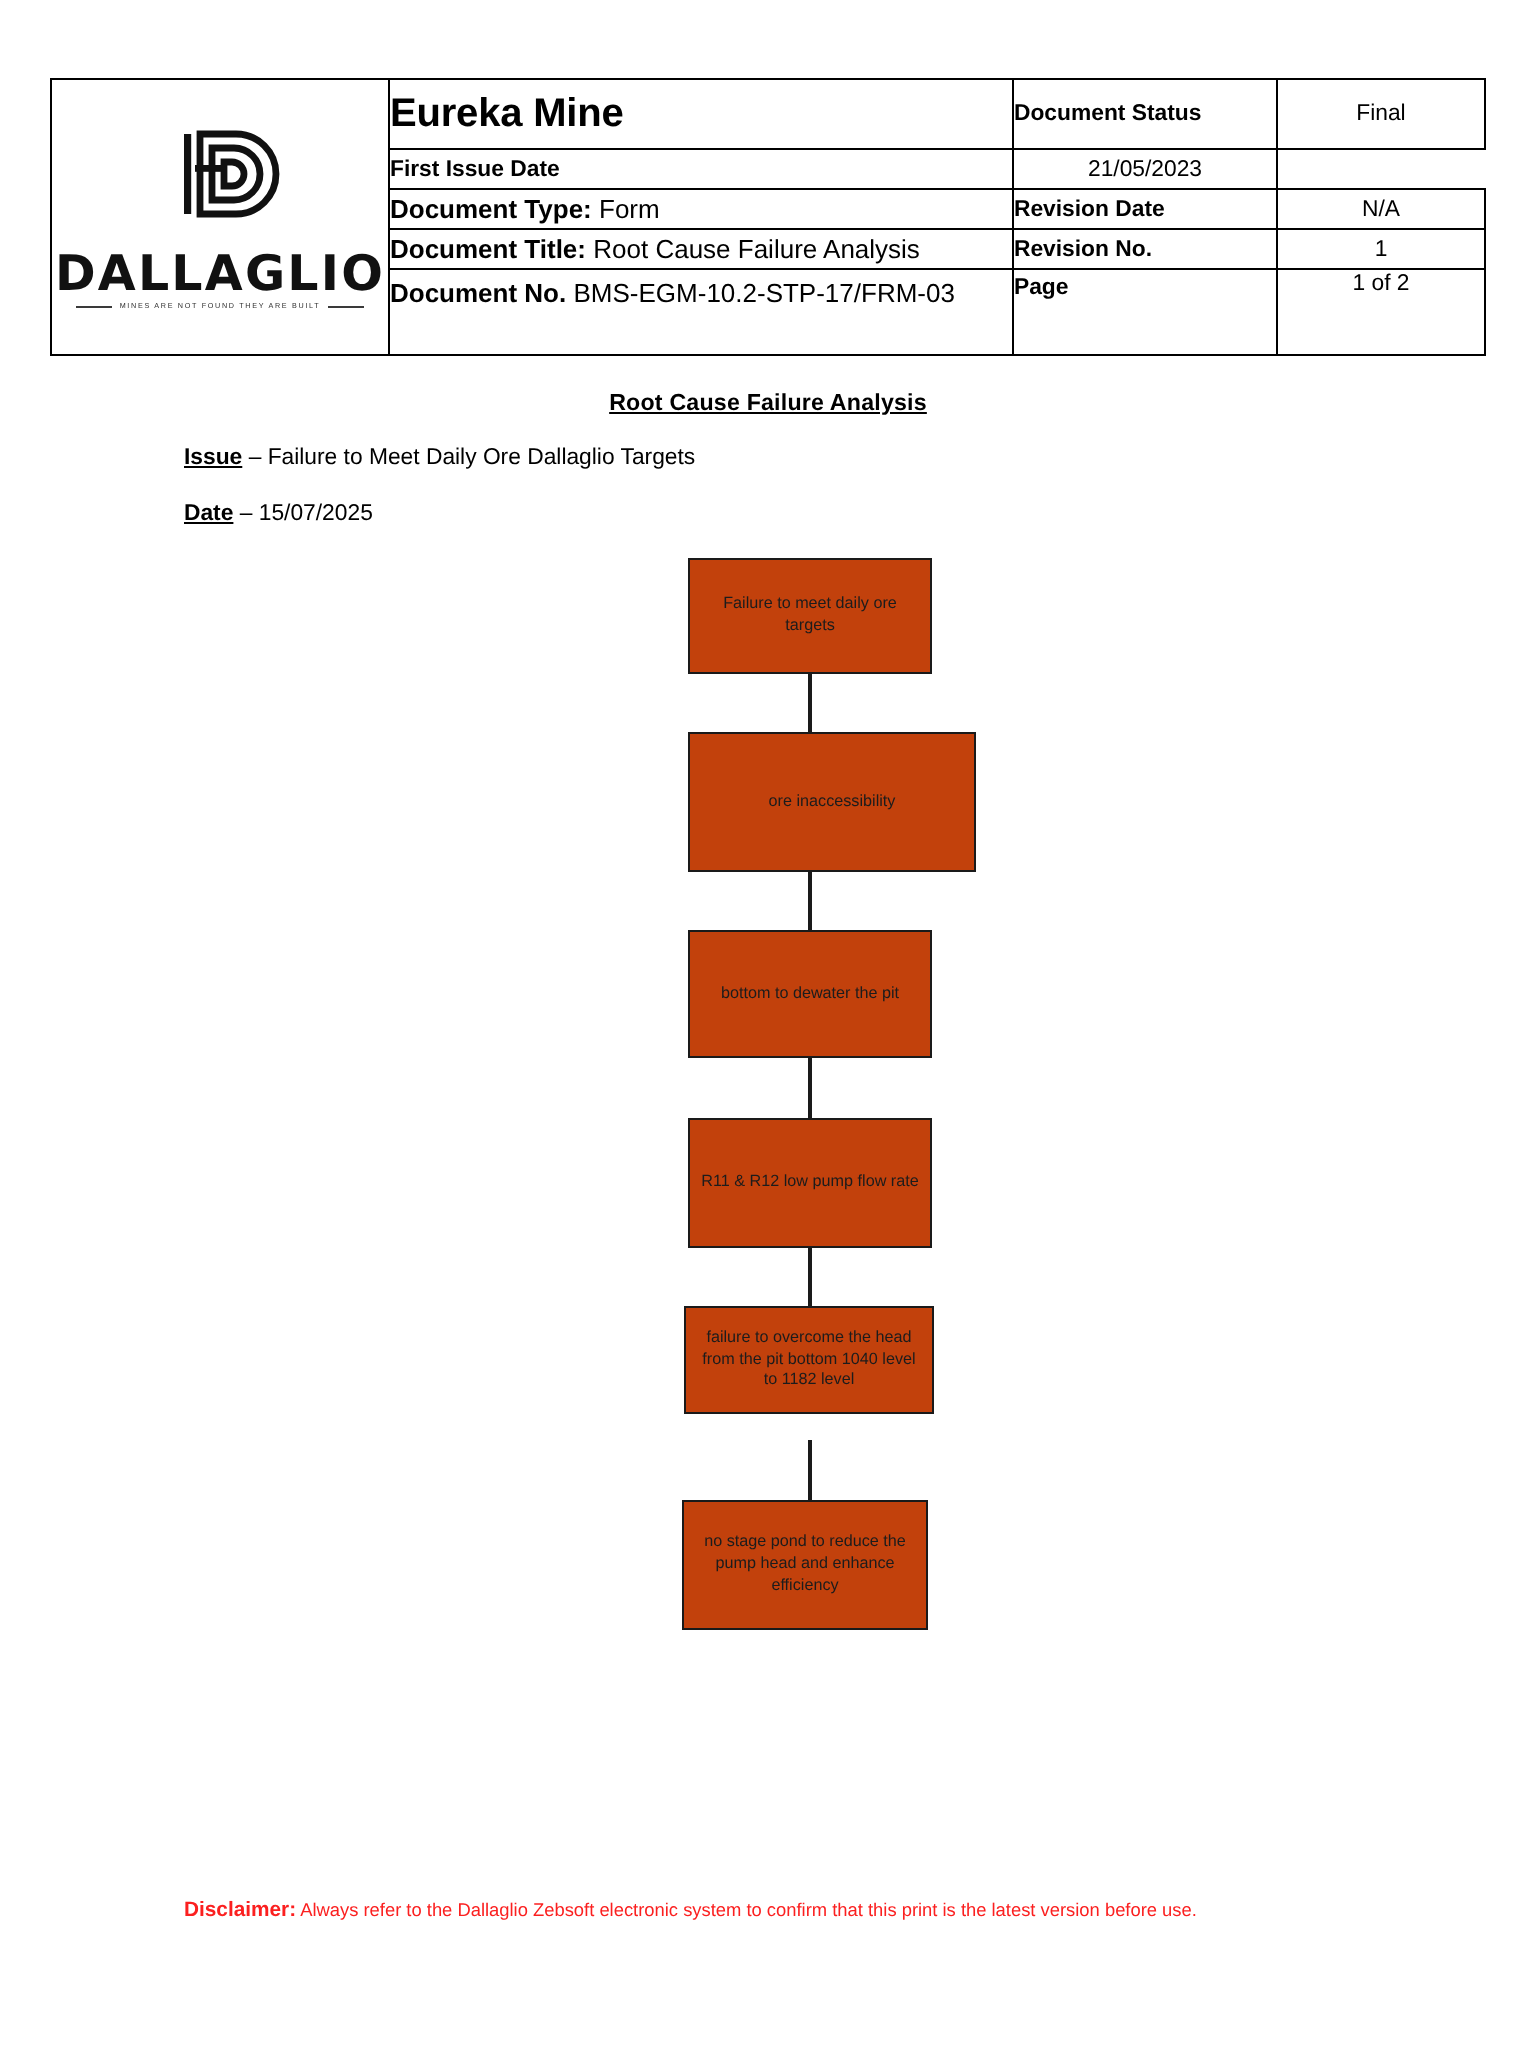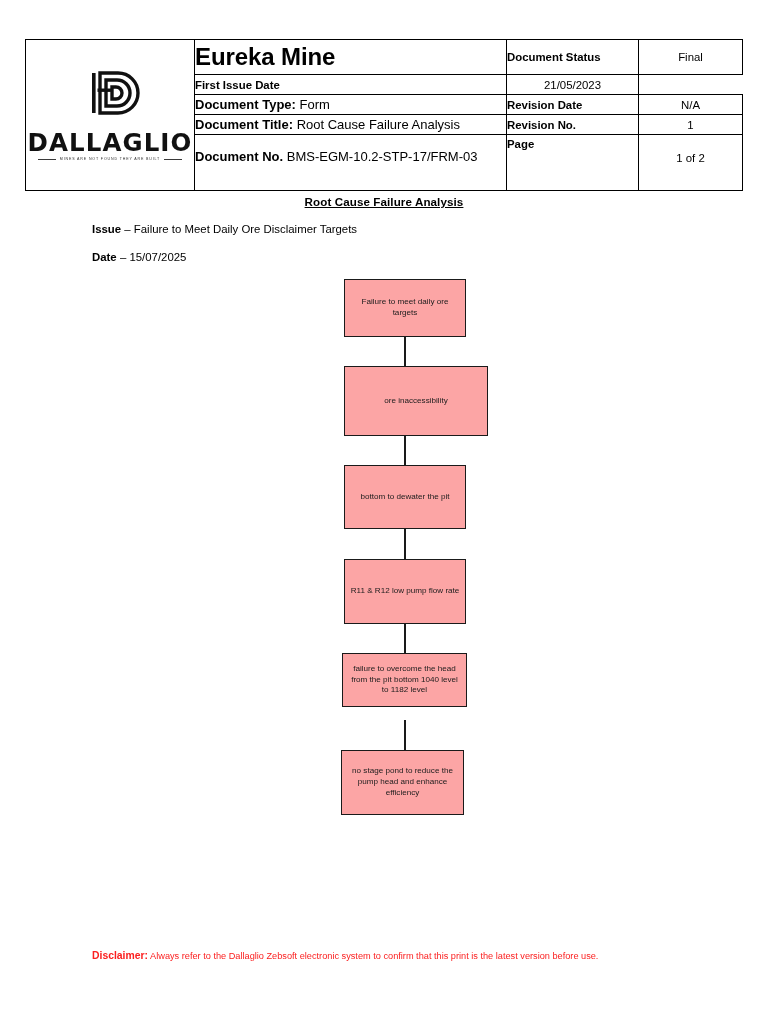--- a/index.html
+++ b/index.html
@@ -78,21 +78,21 @@
     transform: scale(1.0);
   }
 
   .title-cell {
     height: 34px;
     padding: 2px 0 0 8px;
   }
   .title-cell .doc-brand {
     font-family: "Liberation Sans", sans-serif;
     font-weight: bold;
-    font-size: 24px;
+    font-size: 20px;
     letter-spacing: -0.1px;
   }
   .info-cell {
     height: 19px;
     padding: 1px 0 1px 7px;
     font-size: 13px;
   }
   .info-cell .lbl {
     font-weight: bold;
   }
@@ -108,21 +108,21 @@
   }
   .meta-val {
     width: 103px;
     height: 19px;
     text-align: center;
     font-size: 11.4px;
     vertical-align: middle;
   }
   .meta-val.top-align {
     vertical-align: top;
-    padding-top: 17px;
+    padding-top: 1px;
   }
 
   
   .rcfa-title {
     position: absolute;
     left: 0;
     top: 195px;
     width: 768px;
     text-align: center;
     font-size: 11.6px;
@@ -131,20 +131,21 @@
     letter-spacing: 0.1px;
   }
   .field-line {
     position: absolute;
     left: 92px;
     font-size: 11.4px;
     white-space: nowrap;
   }
   .field-line .fl-label {
     font-weight: bold;
+    text-decoration: underline;
   }
   .field-line .fl-sep {
     font-weight: normal;
   }
   .field-line .fl-value {
     font-weight: normal;
   }
   #issue-line { top: 223px; }
   #date-line  { top: 251px; }
 
@@ -154,21 +155,21 @@
     left: 0;
     top: 0;
     width: 768px;
     height: 1024px;
     pointer-events: none;
   }
   .flow-box {
     position: absolute;
     box-sizing: border-box;
     border: 1.6px solid #1a1a1a;
-    background: #fca5a5;
+    background: #c2410c;
     display: flex;
     align-items: center;
     justify-content: center;
     text-align: center;
     font-size: 8.1px;
     line-height: 1.32;
     color: #1c1c1c;
     padding: 2px 4px;
     pointer-events: auto;
   }
@@ -246,36 +247,36 @@
     <tr>
       <td class="info-cell">
         <span class="lbl">Document Title:</span>
         <span class="val">Root Cause Failure Analysis</span>
       </td>
       <td class="meta-key">Revision No.</td>
       <td class="meta-val">1</td>
     </tr>
 
     <tr>
-      <td class="info-cell" style="height:38px; vertical-align:top; padding-top:14px;">
+      <td class="info-cell" style="height:38px; vertical-align:top; padding-top:4px;">
         <span class="lbl">Document No.</span>
         <span class="val">BMS-EGM-10.2-STP-17/FRM-03</span>
       </td>
       <td class="meta-key" style="height:38px; vertical-align:top; padding-top:3px;">Page</td>
       <td class="meta-val top-align" style="height:38px;">1 of 2</td>
     </tr>
   </tbody>
 </table>
 
 <div class="rcfa-title">Root Cause Failure Analysis</div>
 
 <div class="field-line" id="issue-line">
   <span class="fl-label">Issue</span>
   <span class="fl-sep">–</span>
-  <span class="fl-value">Failure to Meet Daily Ore Disclaimer Targets</span>
+  <span class="fl-value">Failure to Meet Daily Ore Dallaglio Targets</span>
 </div>
 
 <div class="field-line" id="date-line">
   <span class="fl-label">Date</span>
   <span class="fl-sep">–</span>
   <span class="fl-value">15/07/2025</span>
 </div>
 
 <div class="flowchart">
 

